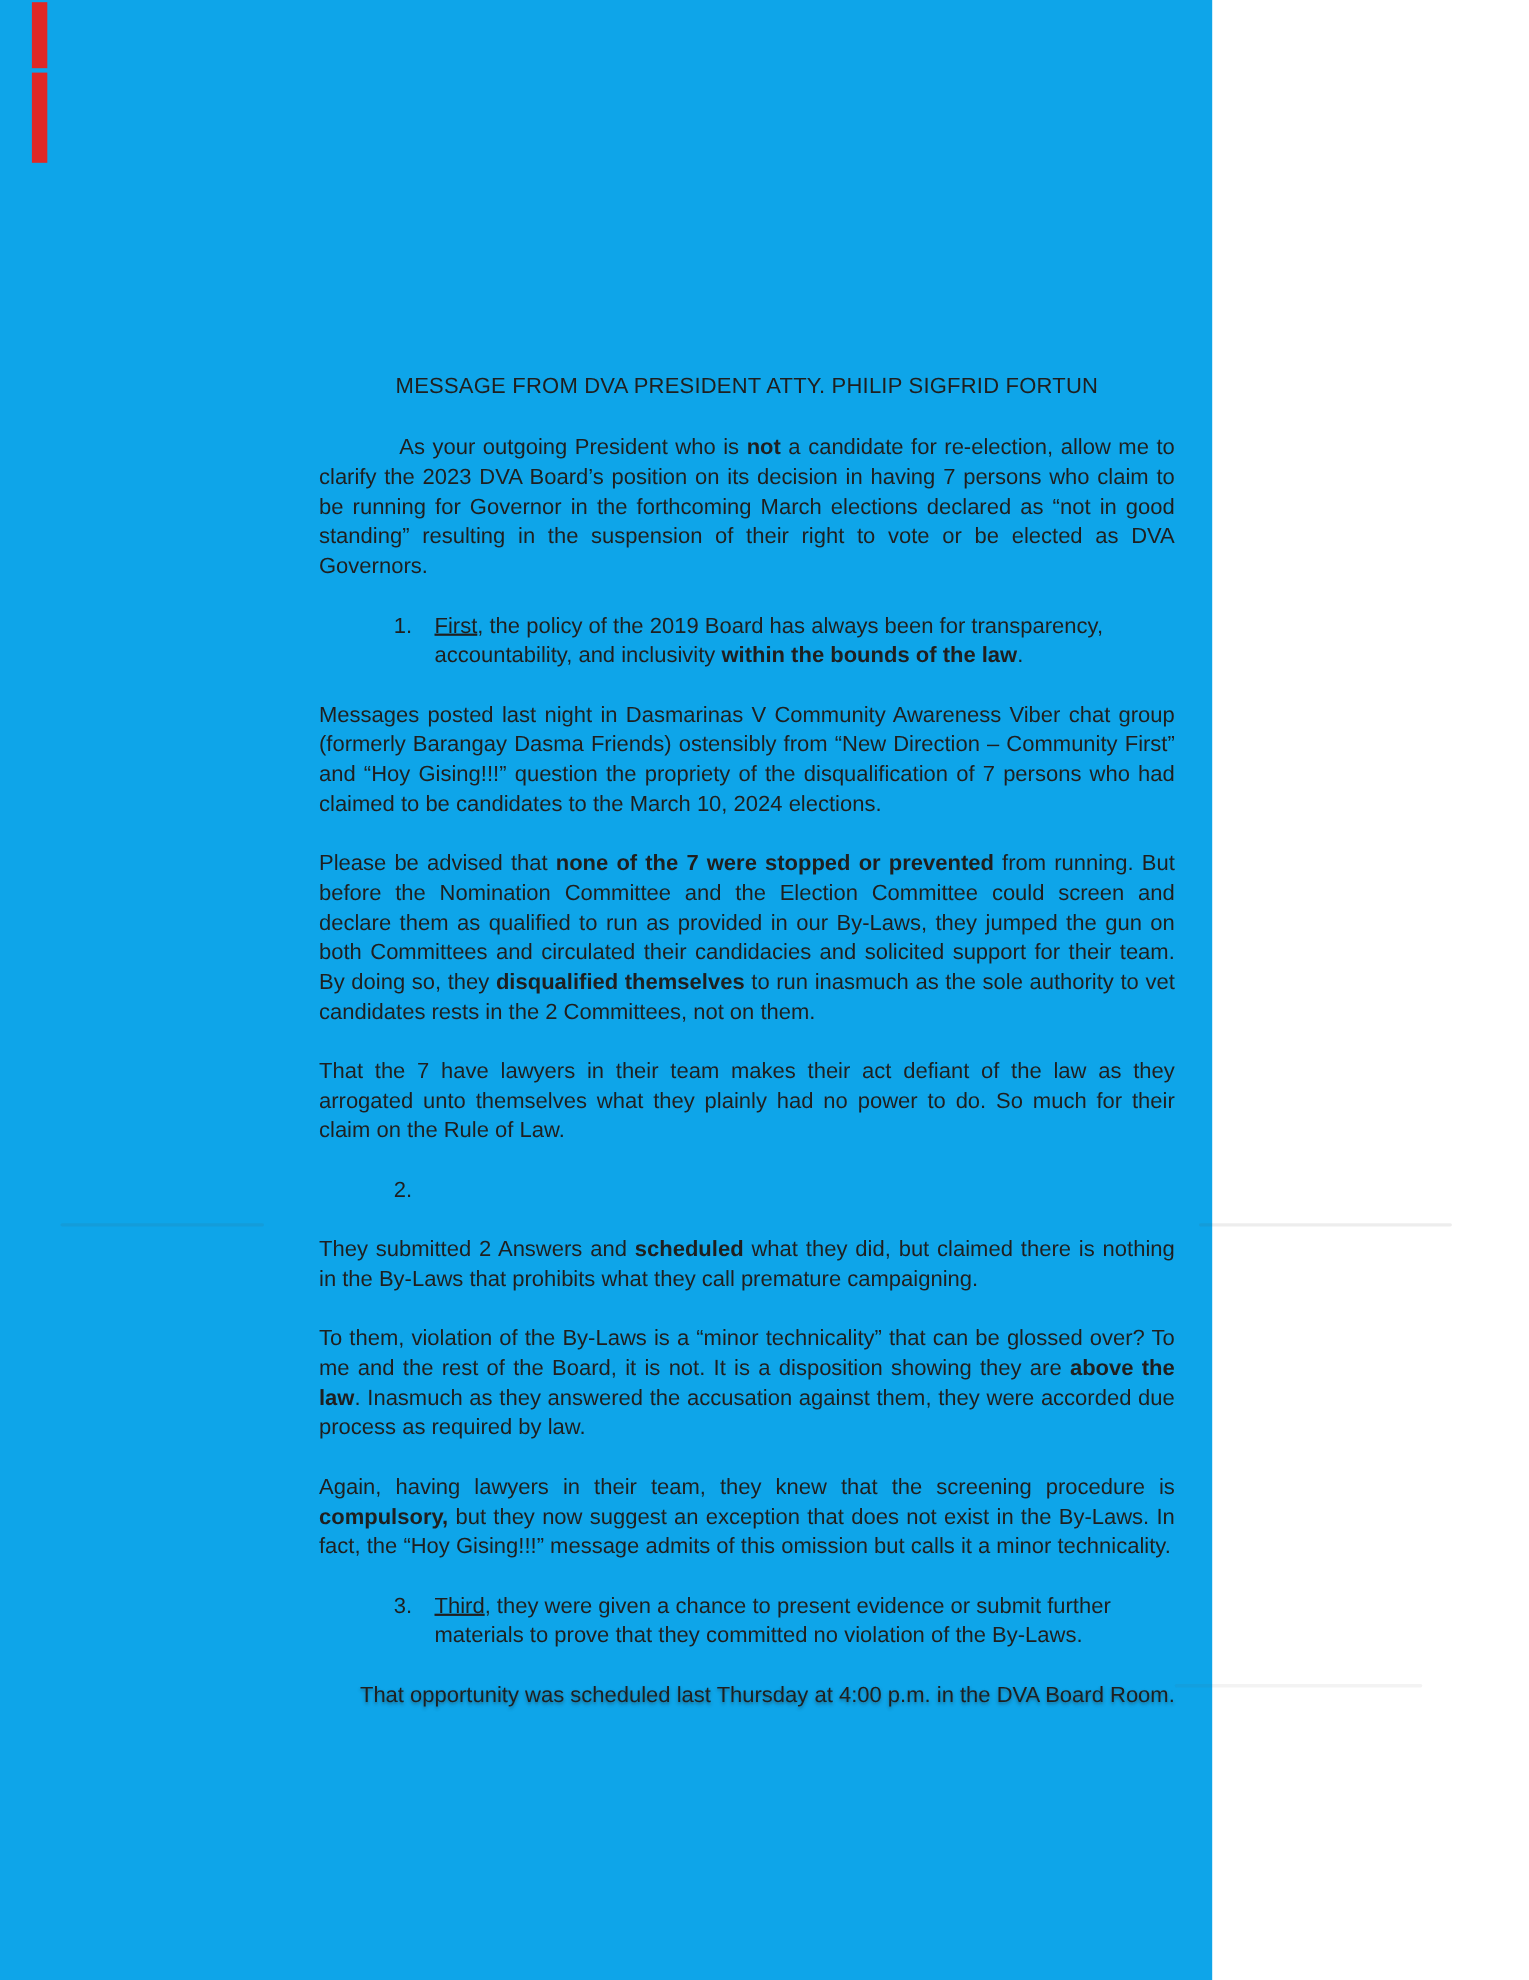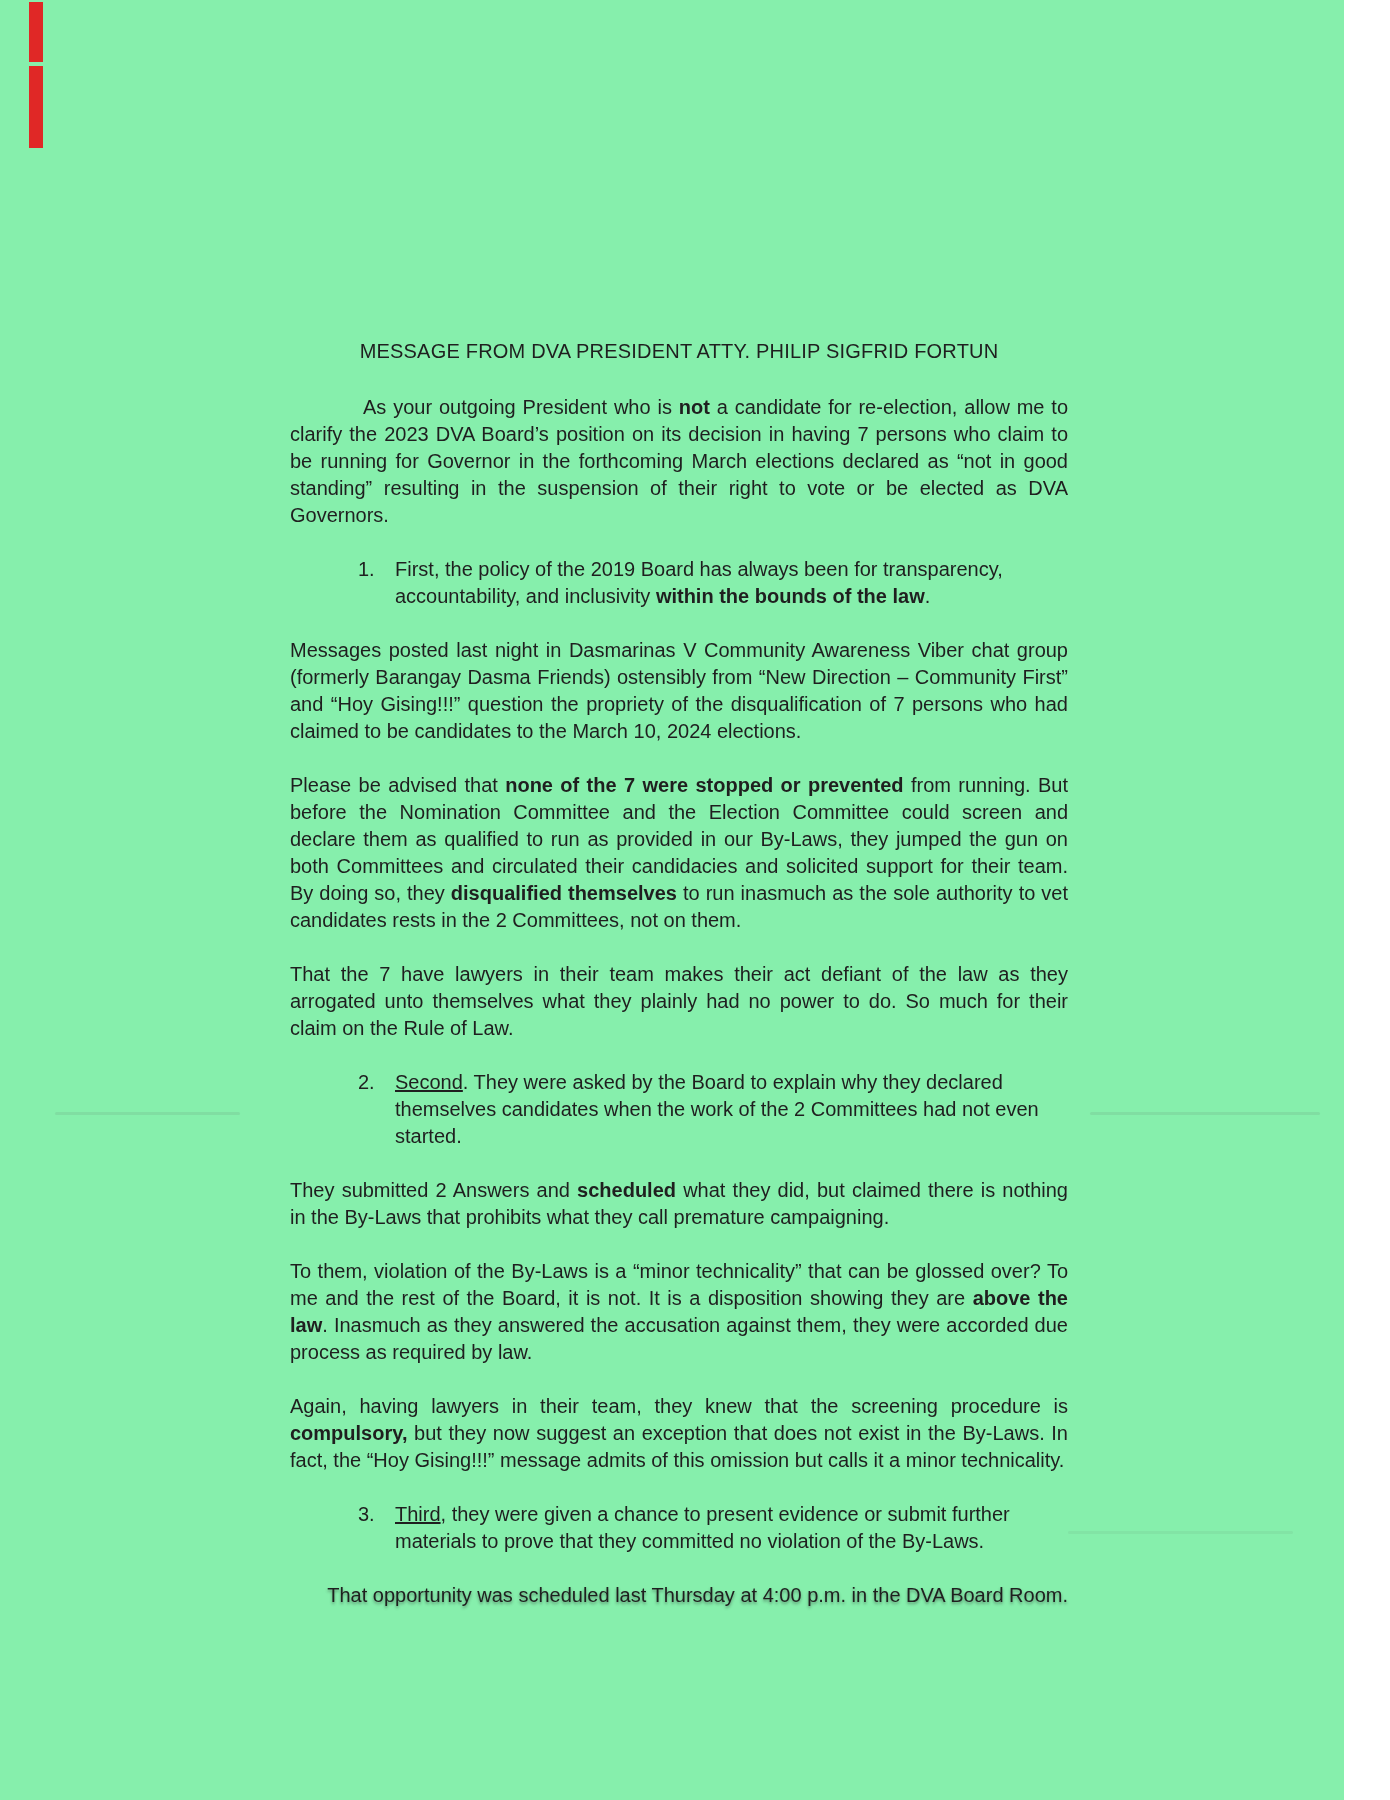--- a/index.html
+++ b/index.html
@@ -5,23 +5,23 @@
   html, body {
     margin: 0;
     padding: 0;
     width: 1390px;
     height: 1800px;
     background: #ffffff;
     overflow: hidden;
   }
   .page {
     position: relative;
-    width: 1344px;
+    width: 1102px;
     height: 1800px;
-    background: #86efac;
+    background: #0ea5e9;
     font-family: "Liberation Sans", sans-serif;
     color: #1f1f1f;
   }
   .red-bar {
     position: absolute;
     background: #e02826;
   }
   .red-bar.seg1 { left: 29px; top: 2px;  width: 14px; height: 60px; }
   .red-bar.seg2 { left: 29px; top: 66px; width: 14px; height: 82px; }
   .streak {
@@ -86,28 +86,27 @@
   <div class="streak s1"></div>
   <div class="streak s2"></div>
   <div class="streak s3"></div>
 
   <div class="content">
     <h1 class="doc-title">MESSAGE FROM DVA PRESIDENT ATTY. PHILIP SIGFRID FORTUN</h1>
     <div>
         <p class="para indent"><span>As your outgoing President who is </span><span style="font-weight: bold;">not</span><span> a candidate for re-election, allow me to clarify the 2023 DVA Board’s position on its decision in having 7 persons who claim to be running for Governor in the forthcoming March elections declared as “not in good standing” resulting in the suspension of their right to vote or be elected as DVA Governors.</span></p>
         <div class="list-item">
           <span class="list-number">1.</span>
-          <span class="list-text"><span style="">First</span><span>, the policy of the 2019 Board has always been for transparency, accountability, and inclusivity </span><span style="font-weight: bold;">within the bounds of the law</span><span>.</span></span>
+          <span class="list-text"><span style="text-decoration: underline;">First</span><span>, the policy of the 2019 Board has always been for transparency, accountability, and inclusivity </span><span style="font-weight: bold;">within the bounds of the law</span><span>.</span></span>
         </div>
         <p class="para"><span>Messages posted last night in Dasmarinas V Community Awareness Viber chat group (formerly Barangay Dasma Friends) ostensibly from “New Direction – Community First” and “Hoy Gising!!!” question the propriety of the disqualification of 7 persons who had claimed to be candidates to the March 10, 2024 elections.</span></p>
         <p class="para"><span>Please be advised that </span><span style="font-weight: bold;">none of the 7 were stopped or prevented</span><span> from running. But before the Nomination Committee and the Election Committee could screen and declare them as qualified to run as provided in our By-Laws, they jumped the gun on both Committees and circulated their candidacies and solicited support for their team. By doing so, they </span><span style="font-weight: bold;">disqualified themselves</span><span> to run inasmuch as the sole authority to vet candidates rests in the 2 Committees, not on them.</span></p>
         <p class="para"><span>That the 7 have lawyers in their team makes their act defiant of the law as they arrogated unto themselves what they plainly had no power to do. So much for their claim on the Rule of Law.</span></p>
         <div class="list-item">
           <span class="list-number">2.</span>
-          <span class="list-text"><span style="text-decoration: underline;">Second</span><span>. They were asked by the Board to explain why they declared themselves candidates when the work of the 2 Committees had not even started.</span></span>
         </div>
         <p class="para"><span>They submitted 2 Answers and </span><span style="font-weight: bold;">scheduled</span><span> what they did, but claimed there is nothing in the By-Laws that prohibits what they call premature campaigning.</span></p>
         <p class="para"><span>To them, violation of the By-Laws is a “minor technicality” that can be glossed over? To me and the rest of the Board, it is not. It is a disposition showing they are </span><span style="font-weight: bold;">above the law</span><span>. Inasmuch as they answered the accusation against them, they were accorded due process as required by law.</span></p>
         <p class="para"><span>Again, having lawyers in their team, they knew that the screening procedure is </span><span style="font-weight: bold;">compulsory,</span><span> but they now suggest an exception that does not exist in the By-Laws. In fact, the “Hoy Gising!!!” message admits of this omission but calls it a minor technicality.</span></p>
         <div class="list-item">
           <span class="list-number">3.</span>
           <span class="list-text"><span style="text-decoration: underline;">Third</span><span>, they were given a chance to present evidence or submit further materials to prove that they committed no violation of the By-Laws.</span></span>
         </div>
         <p class="para smudged"><span>That opportunity was scheduled last Thursday at 4:00 p.m. in the DVA Board Room.</span></p>
       </div>

